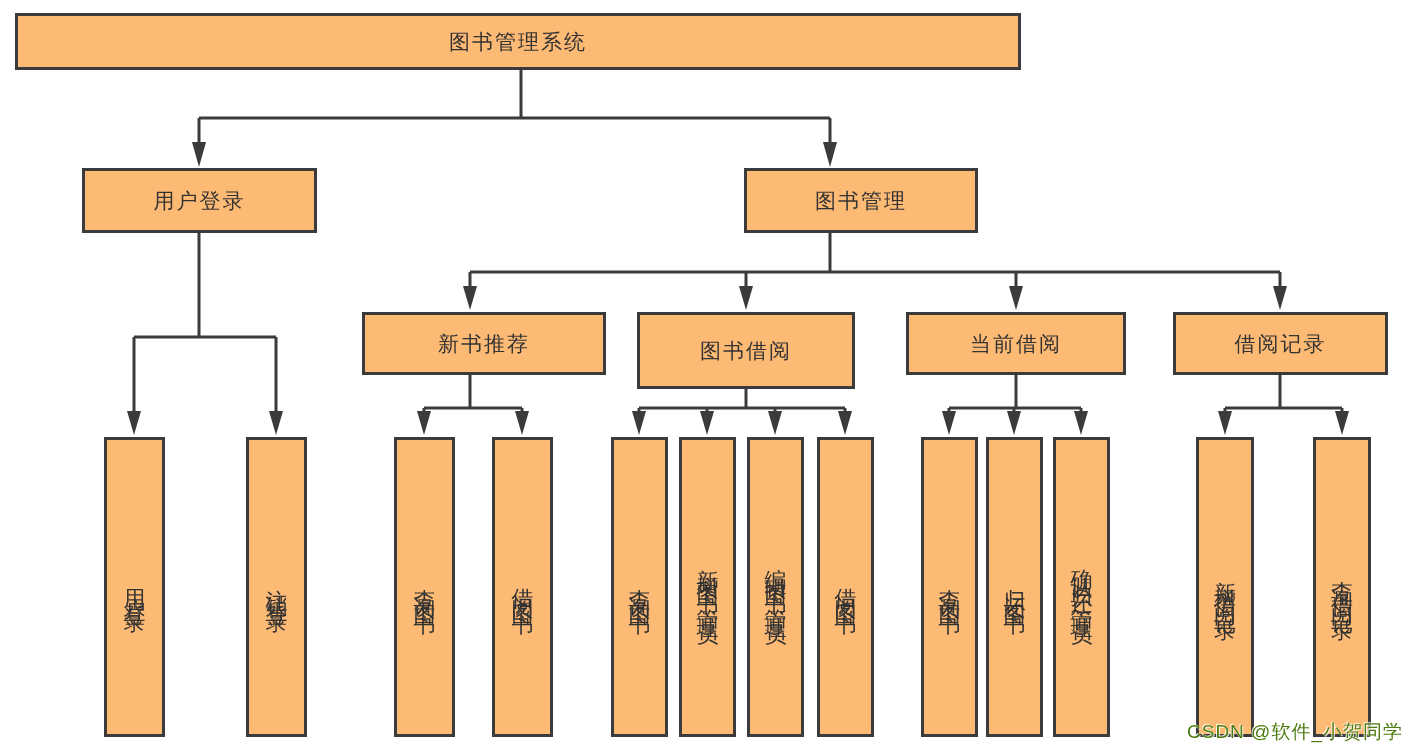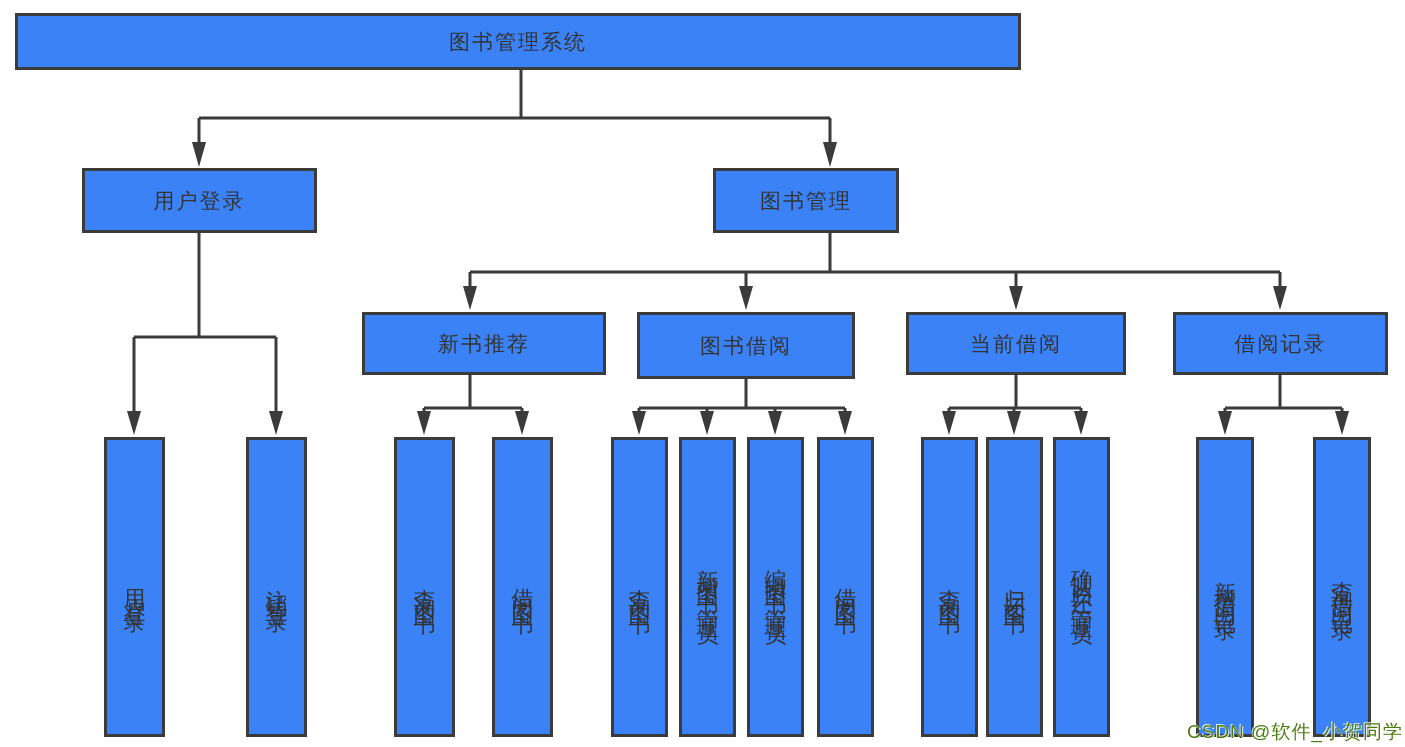--- a/index.html
+++ b/index.html
@@ -7,44 +7,44 @@
     position:relative;
     width:1405px; height:747px;
     background:#ffffff;
     font-family:"Liberation Sans","DejaVu Sans",sans-serif;
     color:#333333;
     overflow:hidden;
   }
   svg.connectors { position:absolute; left:0; top:0; width:1405px; height:747px; }
   .node {
     position:absolute;
-    background:#3b82f6;
+    background:#fdba74;
     border:3px solid #3b3b3b;
     box-sizing:border-box;
     display:flex; align-items:center; justify-content:center;
     font-size:21px; letter-spacing:2px;
     color:#333333;
     white-space:nowrap;
   }
   .vnode {
     writing-mode:vertical-rl;
     font-size:22px;
     letter-spacing:8px;
     line-height:1;
     top:437px; height:300px;
     white-space:normal;
   }
   
   .n-root  { left:15px;  top:13px;  width:1006px; height:57px; }
   
   .n-l2-0  { left:82px;  top:168px; width:235px; height:65px; }
-  .n-l2-1  { left:713px; top:168px; width:186px; height:65px; }
+  .n-l2-1  { left:744px; top:168px; width:234px; height:65px; }
   
   .n-l3-0  { left:362px;  top:312px; width:244px; height:63px; }
-  .n-l3-1  { left:637px;  top:312px; width:218px; height:67px; }
+  .n-l3-1  { left:637px;  top:312px; width:218px; height:77px; }
   .n-l3-2  { left:906px;  top:312px; width:220px; height:63px; }
   .n-l3-3  { left:1173px; top:312px; width:215px; height:63px; }
   
   .n-leaf-a0 { left:104px;  width:61px; }
   .n-leaf-a1 { left:246px;  width:61px; }
   .n-leaf-b0 { left:394px;  width:61px; }
   .n-leaf-b1 { left:492px;  width:61px; }
   .n-leaf-c0 { left:611px;  width:57px; }
   .n-leaf-c1 { left:679px;  width:57px; }
   .n-leaf-c2 { left:747px;  width:57px; }

